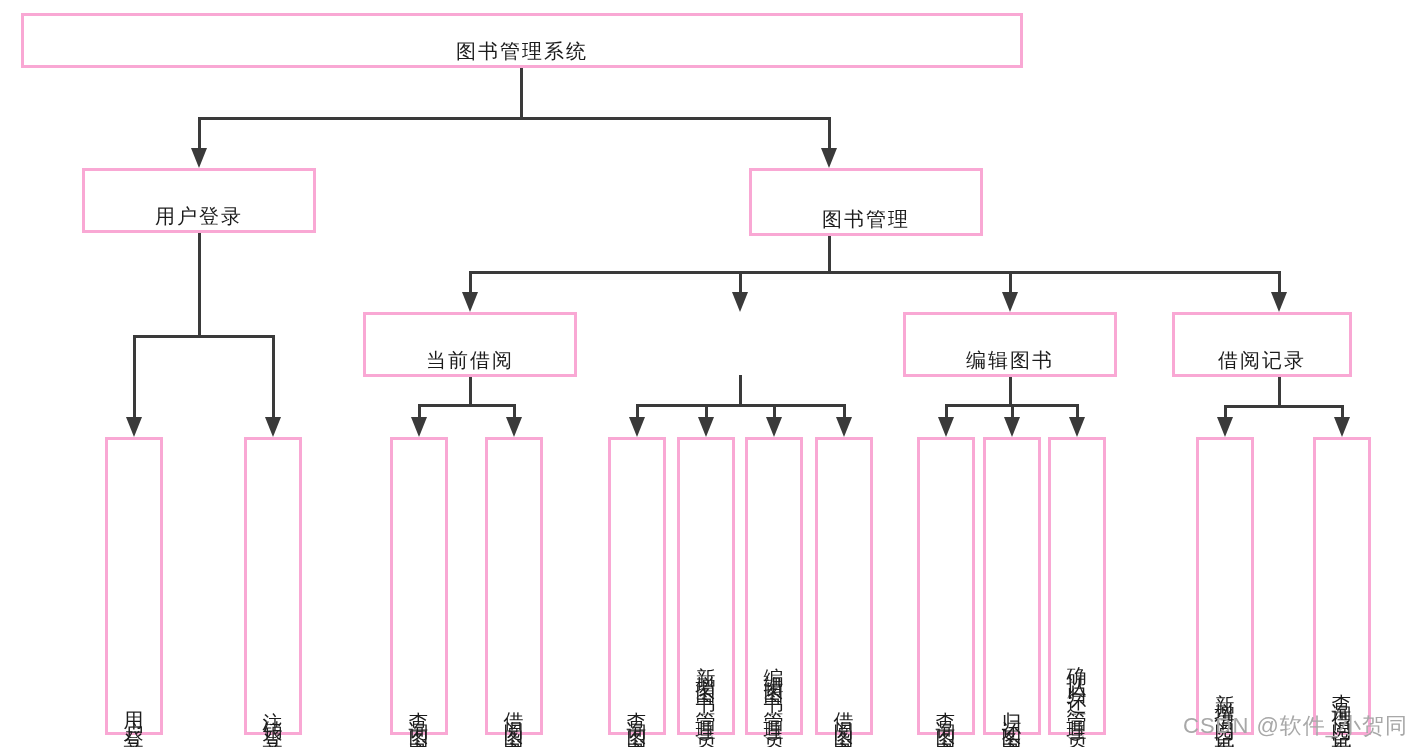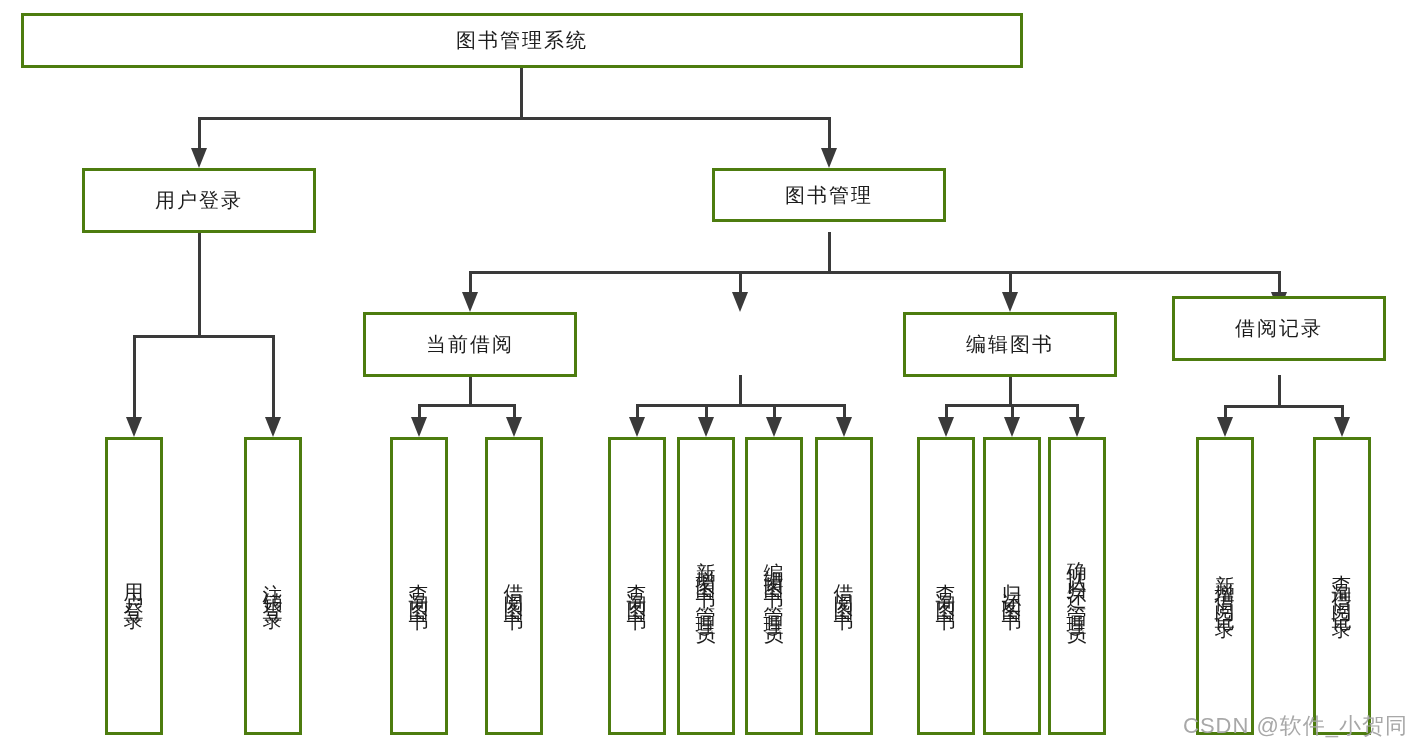--- a/index.html
+++ b/index.html
@@ -2,22 +2,22 @@
 <html><head>
 <meta charset="utf-8">
 <style>
   html,body{margin:0;padding:0;background:#ffffff;}
   .stage{
     position:relative;width:1405px;height:747px;background:#ffffff;
     font-family:"Liberation Sans","DejaVu Sans",sans-serif;color:#1f1f1f;
     overflow:hidden;
   }
   .box{
-    position:absolute;background:#ffffff;border:3px solid #4d7c0f;
-    display:flex;align-items:center;justify-content:center;box-sizing:border-box;
+    position:absolute;background:#ffffff;border:3px solid #f9a8d4;
+    display:flex;align-items:flex-end;justify-content:center;box-sizing:border-box;
     z-index:2;
   }
   .box .lbl{font-size:20px;letter-spacing:2px;white-space:nowrap;color:#1c1c1c;}
   .leaf{width:58px;height:298px;}
   .leaf .lbl{
     writing-mode:vertical-rl;text-orientation:mixed;
     letter-spacing:9px;line-height:1;white-space:nowrap;
   }
   .line{position:absolute;background:#3a3a3a;z-index:1;}
   .arrow{
@@ -35,31 +35,31 @@
 
 <div class="stage">
 
   <div class="box" style="left:21px;top:13px;width:1002px;height:55px">
     <span class="lbl">图书管理系统</span>
   </div>
 
   <div class="box" style="left:82px;top:168px;width:234px;height:65px">
     <span class="lbl">用户登录</span>
   </div>
-  <div class="box" style="left:712px;top:168px;width:234px;height:54px">
+  <div class="box" style="left:749px;top:168px;width:234px;height:68px">
     <span class="lbl">图书管理</span>
   </div>
 
   <div class="box" style="left:363px;top:312px;width:214px;height:65px">
     <span class="lbl">当前借阅</span>
   </div>
   <div class="box" style="left:903px;top:312px;width:214px;height:65px">
     <span class="lbl">编辑图书</span>
   </div>
-  <div class="box" style="left:1172px;top:296px;width:214px;height:65px">
+  <div class="box" style="left:1172px;top:312px;width:180px;height:65px">
     <span class="lbl">借阅记录</span>
   </div>
 
   <div class="box leaf" style="left:105px;top:437px">
     <span class="lbl">用户登录</span>
   </div>
   <div class="box leaf" style="left:244px;top:437px">
     <span class="lbl">注销登录</span>
   </div>
   <div class="box leaf" style="left:390px;top:437px">

